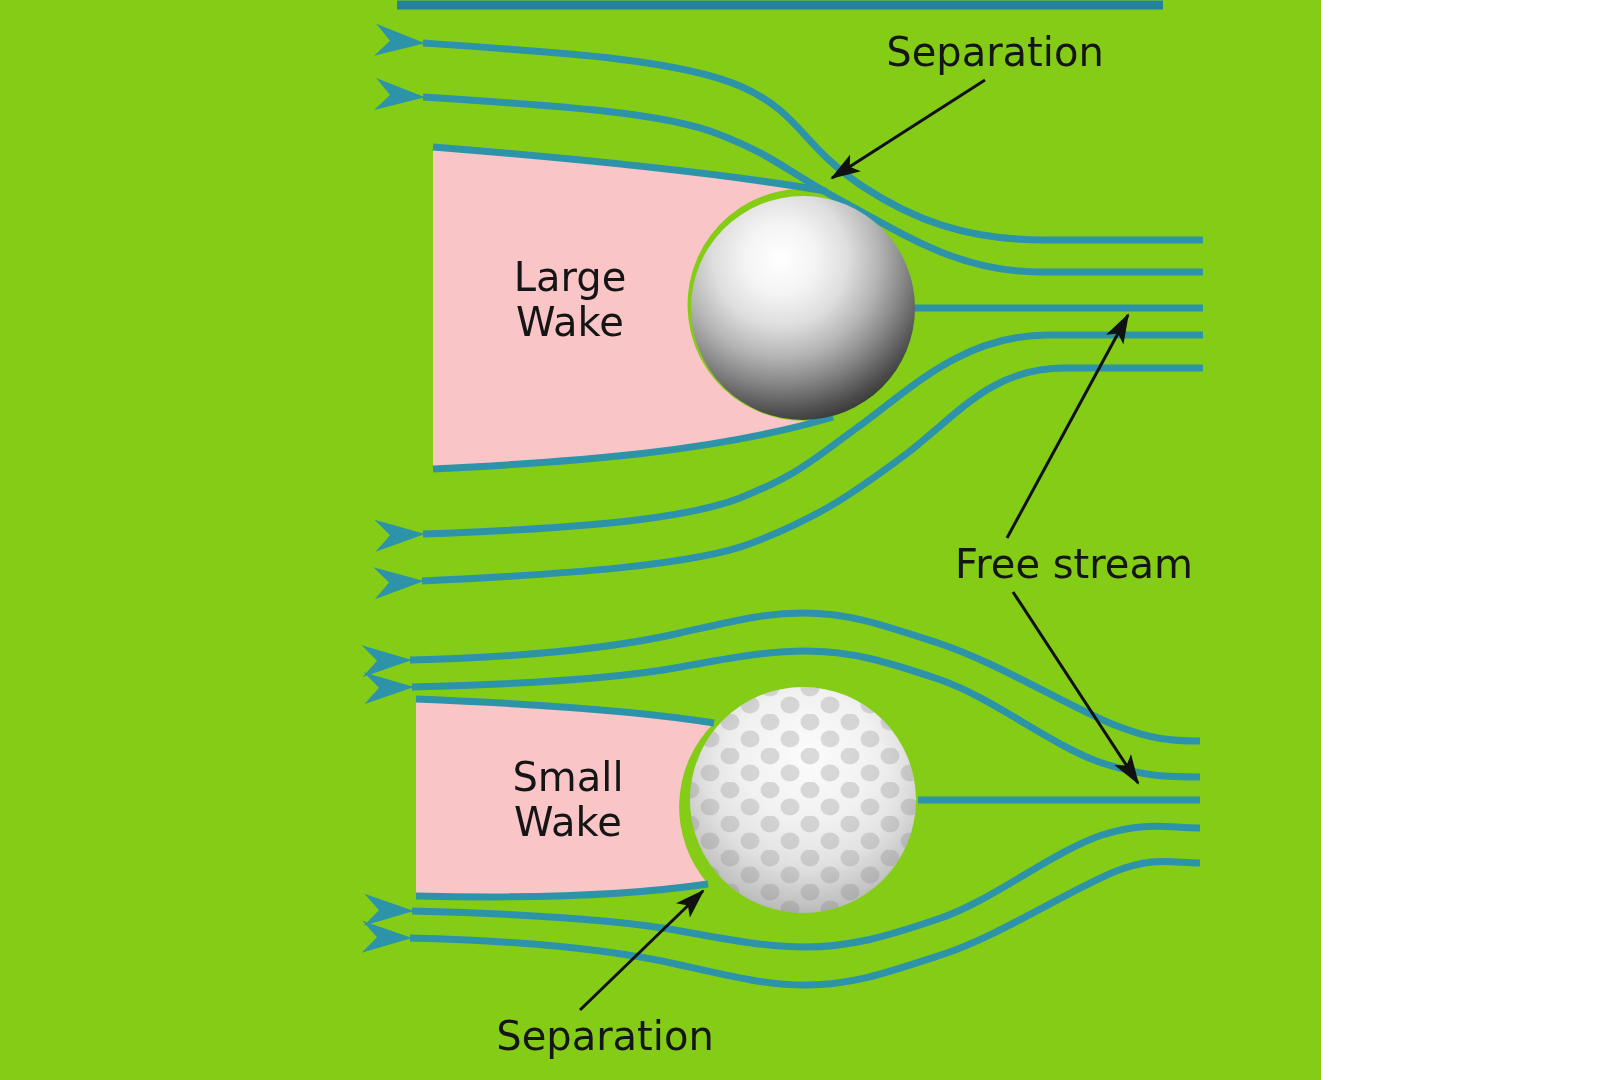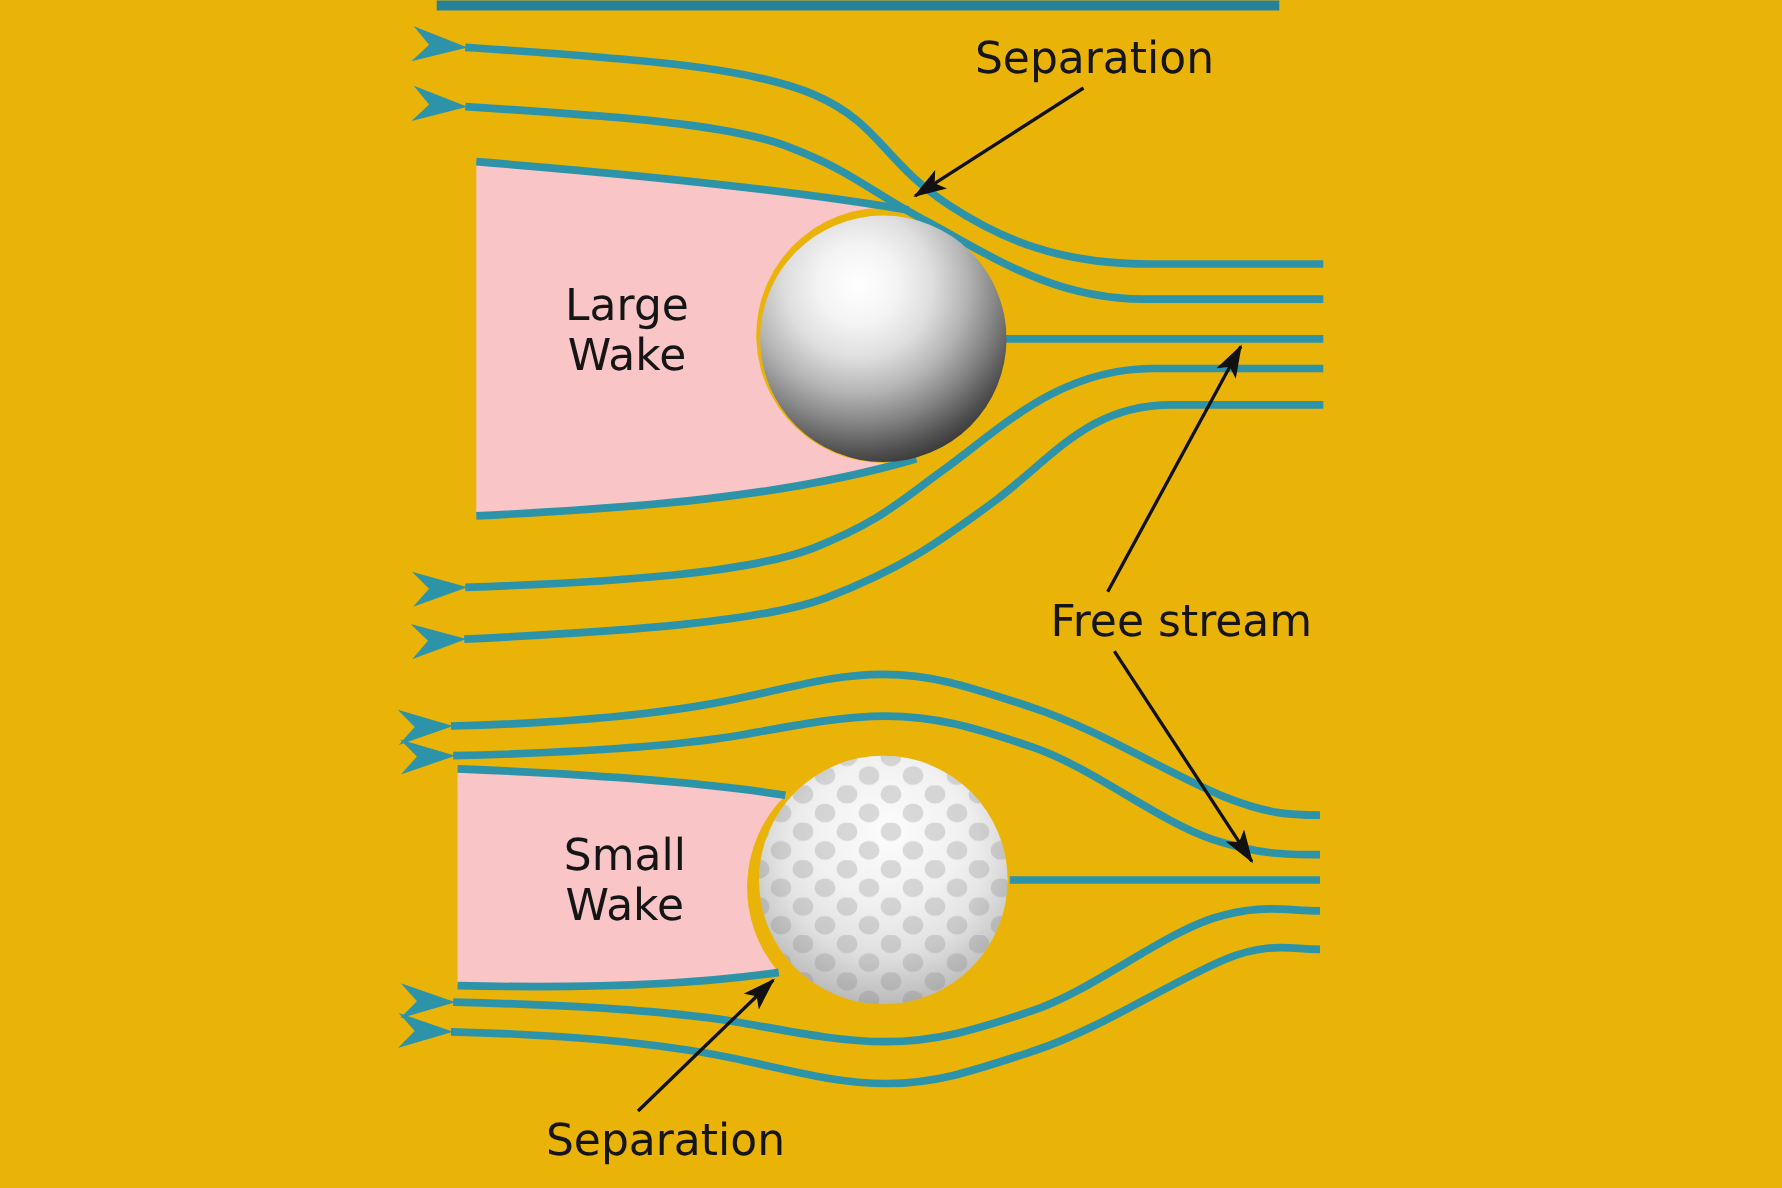--- a/index.html
+++ b/index.html
@@ -1,20 +1,20 @@
 <!DOCTYPE html>
 <html><head>
 <meta charset="utf-8">
 <style>
   html, body { margin: 0; padding: 0; background: #ffffff; }
   .canvas {
     position: relative;
-    width: 1620px;
+    width: 1321px;
     height: 1080px;
-    background: #eab308;
+    background: #84cc16;
     overflow: hidden;
     font-family: "DejaVu Sans", "Liberation Sans", sans-serif;
   }
   svg { display: block; }
   .label {
     font-family: "DejaVu Sans", "Liberation Sans", sans-serif;
     font-size: 40px;
     fill: #151515;
     text-anchor: middle;
   }

